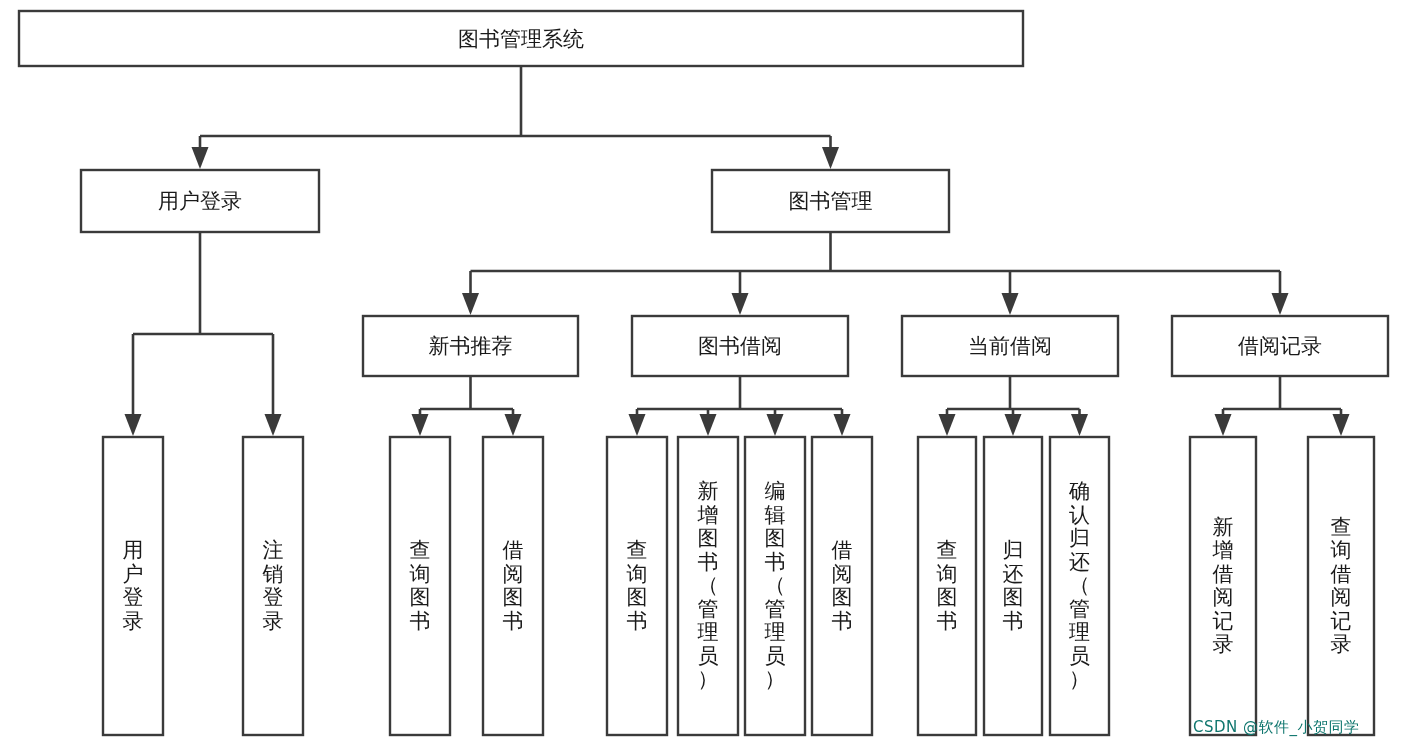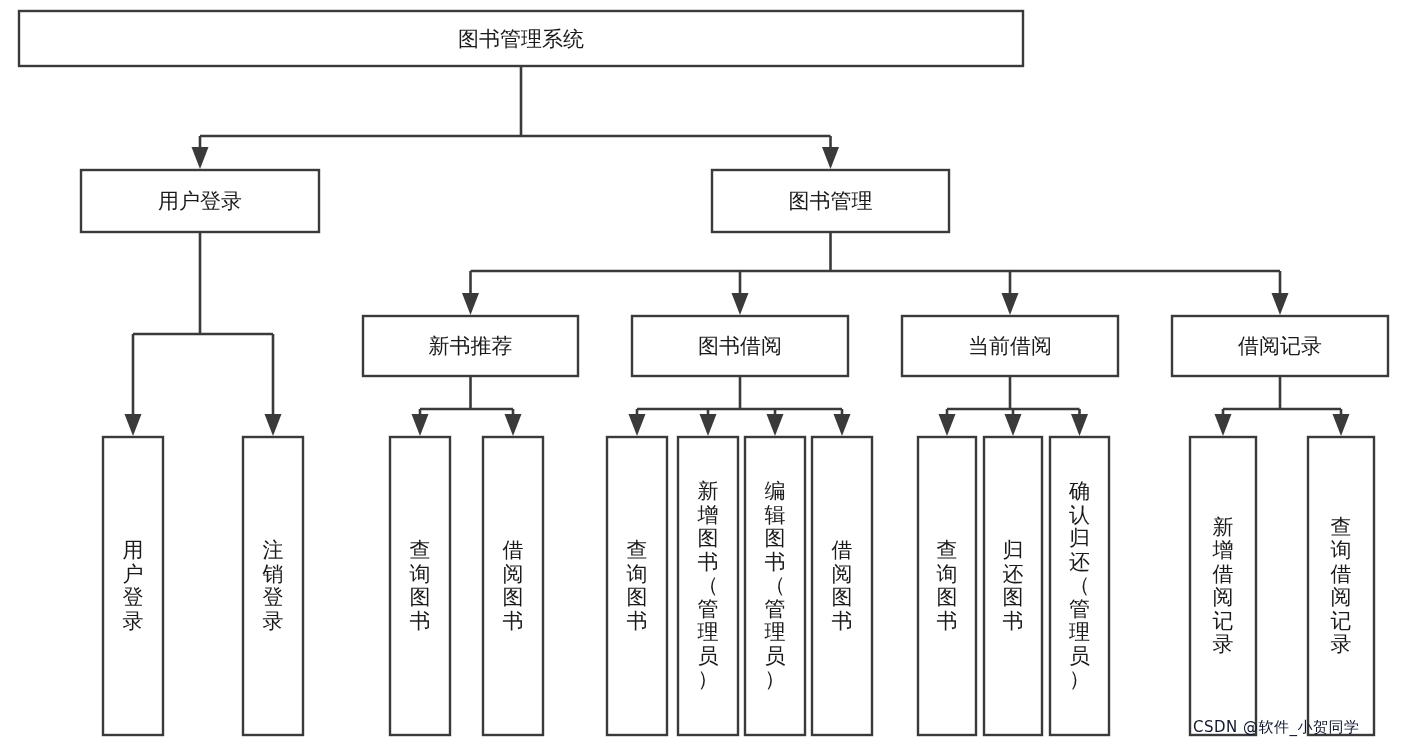--- a/index.html
+++ b/index.html
@@ -54,21 +54,21 @@
   .node-label-v {
     font-family: "DejaVu Sans", "Liberation Sans", sans-serif;
     font-size: 21px;
     fill: #1a1a1a;
     text-anchor: middle;
   }
   .watermark-text {
     position: absolute;
     font-family: "DejaVu Sans", "Liberation Sans", sans-serif;
     font-size: 15px;
-    color: #0f172a;
+    color: #0f766e;
     white-space: nowrap;
     letter-spacing: 0.5px;
     user-select: none;
   }
 </style>
 </head>
 <body>
 
 <div id="diagram-root">
   <svg id="flowchart" viewBox="0 0 1405 747">

